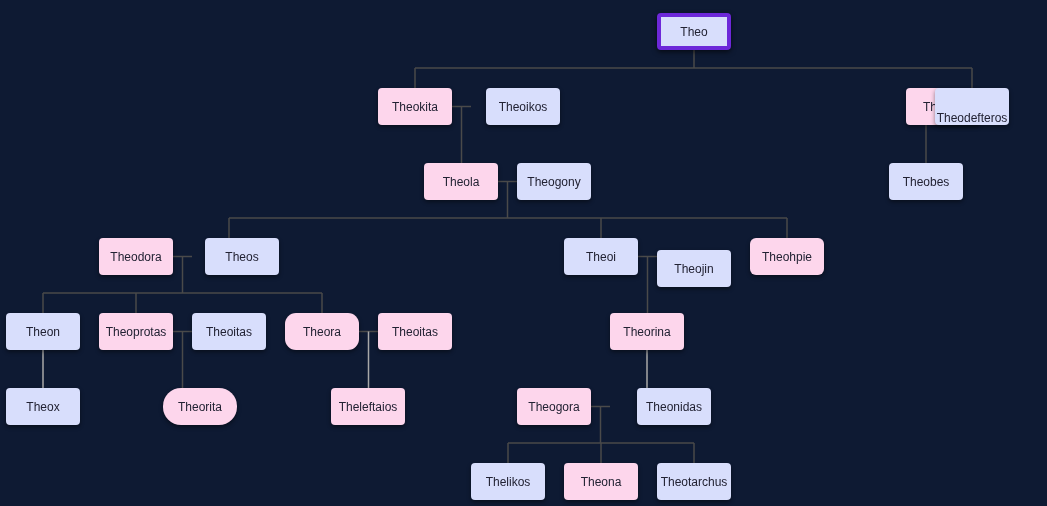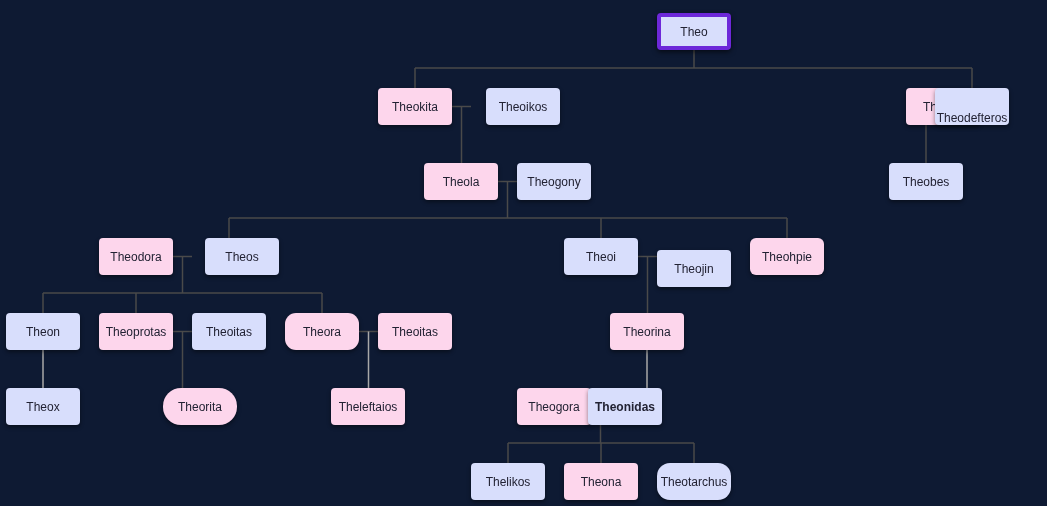--- a/index.html
+++ b/index.html
@@ -155,26 +155,26 @@
       </div>
       <div class="node female" style="left: 163px; top: 388px; border-radius: 18px;">
         <span>Theorita</span>
       </div>
       <div class="node female" style="left: 331px; top: 388px;">
         <span>Theleftaios</span>
       </div>
       <div class="node female" style="left: 517px; top: 388px;">
         <span>Theogora</span>
       </div>
-      <div class="node male" style="left: 588px; top: 388px; font-weight: bold;">
+      <div class="node male" style="left: 637px; top: 388px;">
         <span>Theonidas</span>
       </div>
       <div class="node male" style="left: 471px; top: 463px;">
         <span>Thelikos</span>
       </div>
       <div class="node female" style="left: 564px; top: 463px;">
         <span>Theona</span>
       </div>
-      <div class="node male" style="left: 657px; top: 463px; border-radius: 13px;">
+      <div class="node male" style="left: 657px; top: 463px;">
         <span>Theotarchus</span>
       </div>
     </div>
 </div>
 
 </body></html>

